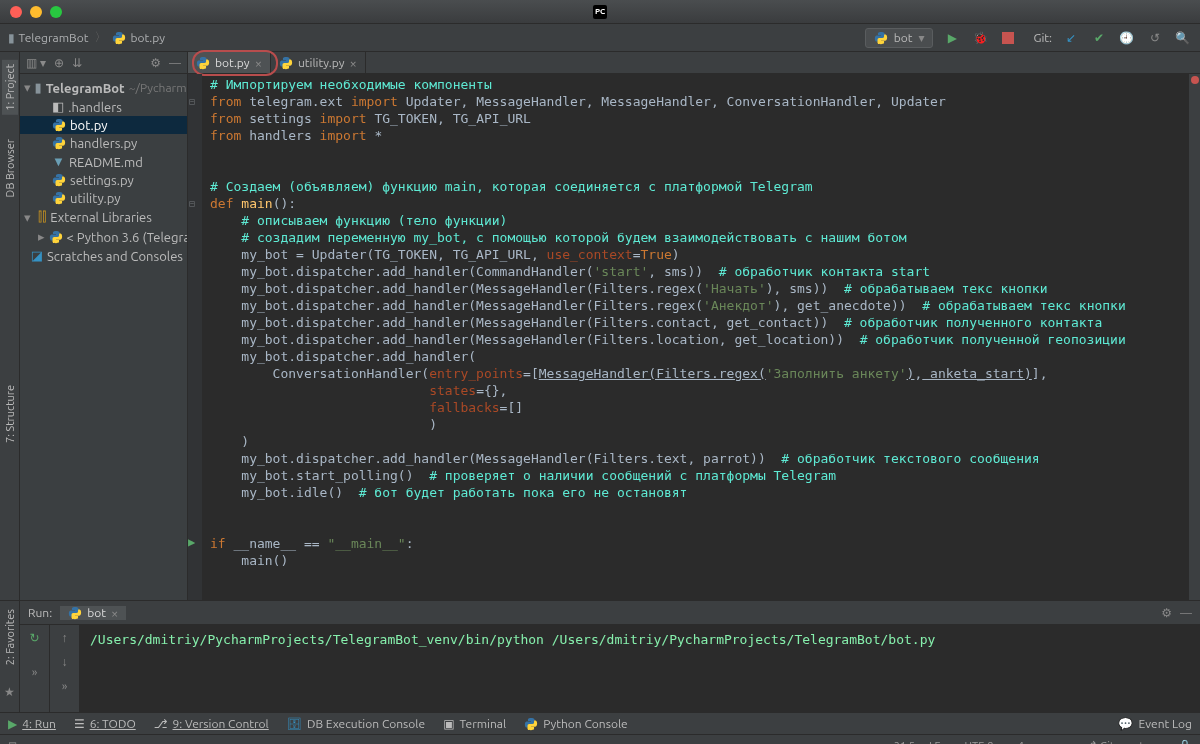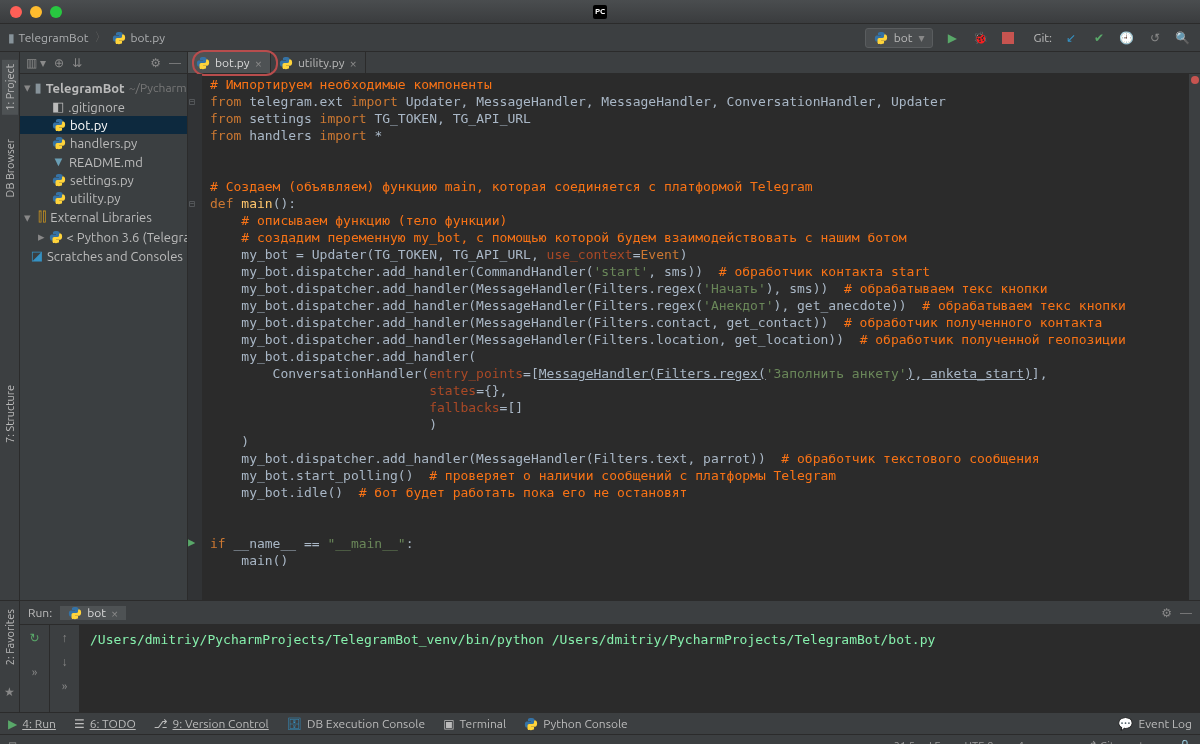--- a/index.html
+++ b/index.html
@@ -78,21 +78,21 @@
   .etab.active{background:#4e5254;color:#dcdcdc}
   .etab .close{color:#888;font-size:13px}
   .tab-highlight{position:absolute;left:4px;top:-2px;width:86px;height:26px;border:2px solid #b84d4d;border-radius:12px;pointer-events:none}
 
   .code-wrap{flex:1;display:flex;overflow:hidden;font-family:Menlo,Consolas,monospace;font-size:13px;line-height:17px}
   .gutter{width:34px;background:#313335;color:#606366;text-align:right;padding:2px 6px 2px 0;user-select:none}
   .gutter2{width:14px;background:#313335;position:relative}
   .fold{color:#606366;position:absolute;left:1px;font-size:10px}
   .runarrow{color:#59a869;position:absolute;left:0;font-size:12px}
   .code{flex:1;padding:2px 0 2px 8px;white-space:pre;color:#a9b7c6;overflow:hidden}
-  .c-kw{color:#cc7832}.c-str{color:#6a8759}.c-cmt{color:#f97316}.c-fn{color:#ffc66d}.c-par{color:#aa4926}.c-bool{color:#cc7832}
+  .c-kw{color:#cc7832}.c-str{color:#6a8759}.c-cmt{color:#5eead4}.c-fn{color:#ffc66d}.c-par{color:#aa4926}.c-bool{color:#cc7832}
   .uline{text-decoration:underline;text-decoration-color:#a9b7c6}
 
   .rightstrip{width:12px;background:#3c3f41;border-left:1px solid #2b2b2b;position:relative}
   .rightstrip .err{position:absolute;top:2px;right:1px;width:8px;height:8px;background:#c75450;border-radius:50%}
 
   
   .runwin{height:112px;border-top:1px solid #2b2b2b;display:flex;background:#2b2b2b}
   .runwin-left{width:20px;background:#3c3f41;border-right:1px solid #2b2b2b;display:flex;flex-direction:column;align-items:center;padding-top:8px;gap:20px}
   .runwin-left .vtab{writing-mode:vertical-rl;transform:rotate(180deg);font-size:11px;color:#bbb}
   .runwin-body{flex:1;display:flex;flex-direction:column}
@@ -185,21 +185,21 @@
     </div>
     <div class="tree">
       <div class="tree-row">
           <span class="tw">▾</span>
           <span class="folder">▮</span> 
           <b>TelegramBot</b> 
           <span class="dim">~/PycharmProjects/TelegramBot</span>
         </div>
       <div class="tree-row indent2">
           <span>◧</span> 
-          <span>.gitignore</span>
+          <span>.handlers</span>
         </div>
       <div class="tree-row indent2 sel">
           <span class="py-icon">
             <svg viewBox="0 0 32 32">
               <path fill="#3572A5" d="M16 2c-7 0-7 3-7 3v4h7v1H6s-4 0-4 7 4 7 4 7h3v-4s0-4 4-4h7s4 0 4-4V5s0-3-8-3z"></path>
               <path fill="#FFD43B" d="M16 30c7 0 7-3 7-3v-4h-7v-1h10s4 0 4-7-4-7-4-7h-3v4s0 4-4 4h-7s-4 0-4 4v7s0 3 8 3z"></path>
             </svg>
           </span> 
           <span>bot.py</span>
         </div>
@@ -291,21 +291,21 @@
       <div class="code" id="code"><span class="c-cmt"># Импортируем необходимые компоненты</span>
 <span class="c-kw">from</span><span class=""> telegram.ext </span><span class="c-kw">import</span><span class=""> Updater</span><span class="">,</span><span class=""> MessageHandler</span><span class="">,</span><span class=""> MessageHandler</span><span class="">,</span><span class=""> ConversationHandler</span><span class="">,</span><span class=""> Updater</span>
 <span class="c-kw">from</span><span class=""> settings </span><span class="c-kw">import</span><span class=""> TG_TOKEN</span><span class="">,</span><span class=""> TG_API_URL</span>
 <span class="c-kw">from</span><span class=""> handlers </span><span class="c-kw">import</span><span class=""> *</span>
 
 
 <span class="c-cmt"># Создаем (объявляем) функцию main, которая соединяется с платформой Telegram</span>
 <span class="c-kw">def </span><span class="c-fn">main</span><span class="">():</span>
 <span class="">    </span><span class="c-cmt"># описываем функцию (тело функции)</span>
 <span class="">    </span><span class="c-cmt"># создадим переменную my_bot, с помощью которой будем взаимодействовать с нашим ботом</span>
-<span class="">    my_bot = Updater(TG_TOKEN</span><span class="">,</span><span class=""> TG_API_URL</span><span class="">,</span><span class=""> </span><span class="c-par">use_context</span><span class="">=</span><span class="c-bool">Event</span><span class="">)</span>
+<span class="">    my_bot = Updater(TG_TOKEN</span><span class="">,</span><span class=""> TG_API_URL</span><span class="">,</span><span class=""> </span><span class="c-par">use_context</span><span class="">=</span><span class="c-bool">True</span><span class="">)</span>
 <span class="">    my_bot.dispatcher.add_handler(CommandHandler(</span><span class="c-str">'start'</span><span class="">,</span><span class=""> sms))  </span><span class="c-cmt"># обработчик контакта start</span>
 <span class="">    my_bot.dispatcher.add_handler(MessageHandler(Filters.regex(</span><span class="c-str">'Начать'</span><span class="">)</span><span class="">,</span><span class=""> sms))  </span><span class="c-cmt"># обрабатываем текс кнопки</span>
 <span class="">    my_bot.dispatcher.add_handler(MessageHandler(Filters.regex(</span><span class="c-str">'Анекдот'</span><span class="">)</span><span class="">,</span><span class=""> get_anecdote))  </span><span class="c-cmt"># обрабатываем текс кнопки</span>
 <span class="">    my_bot.dispatcher.add_handler(MessageHandler(Filters.contact</span><span class="">,</span><span class=""> get_contact))  </span><span class="c-cmt"># обработчик полученного контакта</span>
 <span class="">    my_bot.dispatcher.add_handler(MessageHandler(Filters.location</span><span class="">,</span><span class=""> get_location))  </span><span class="c-cmt"># обработчик полученной геопозиции</span>
 <span class="">    my_bot.dispatcher.add_handler(</span>
 <span class="">        ConversationHandler(</span><span class="c-par">entry_points</span><span class="">=[</span><span class="uline">MessageHandler(Filters.regex(</span><span class="c-str">'Заполнить анкету'</span><span class="uline">)</span><span class="">,</span><span class="uline"> anketa_start)</span><span class="">],</span>
 <span class="">                            </span><span class="c-par">states</span><span class="">={},</span>
 <span class="">                            </span><span class="c-par">fallbacks</span><span class="">=[]</span>
 <span class="">                            )</span>

